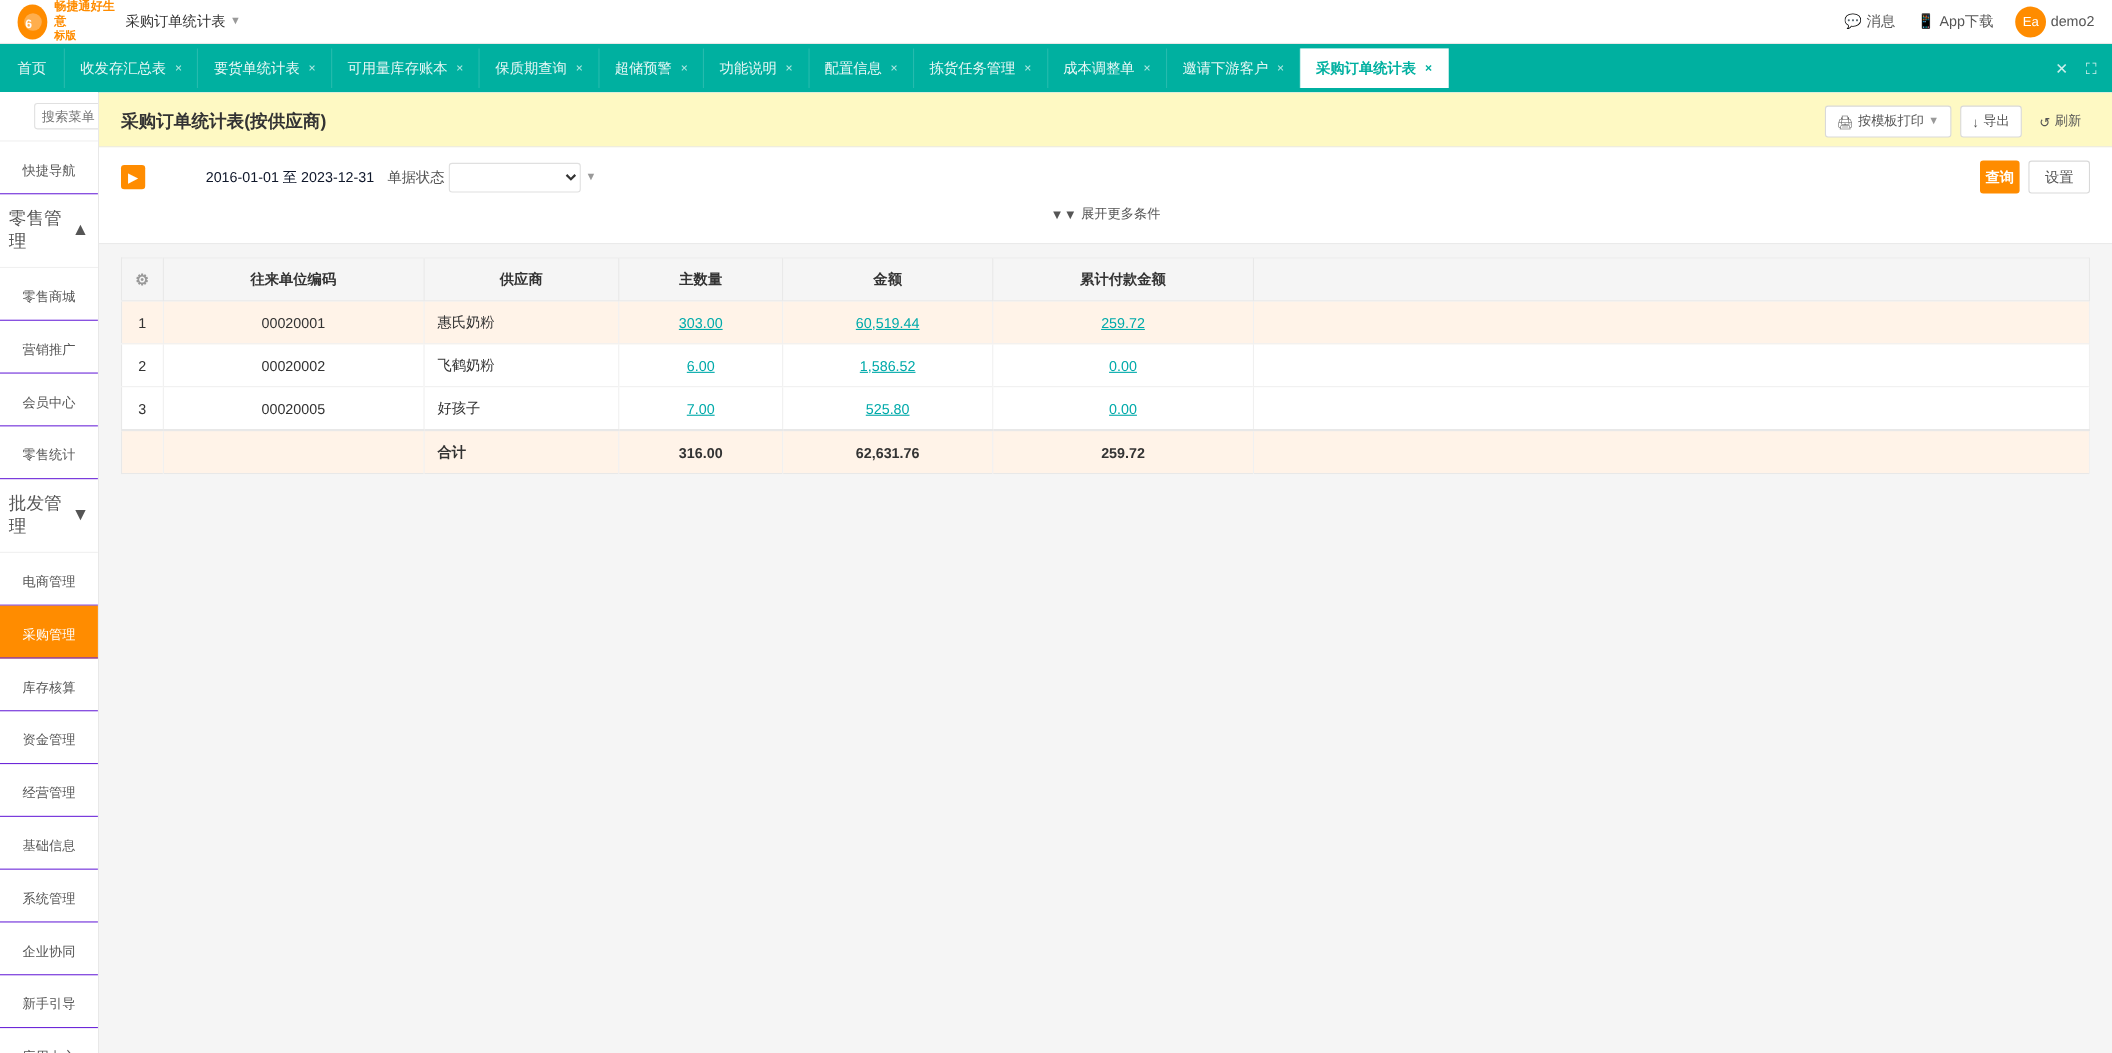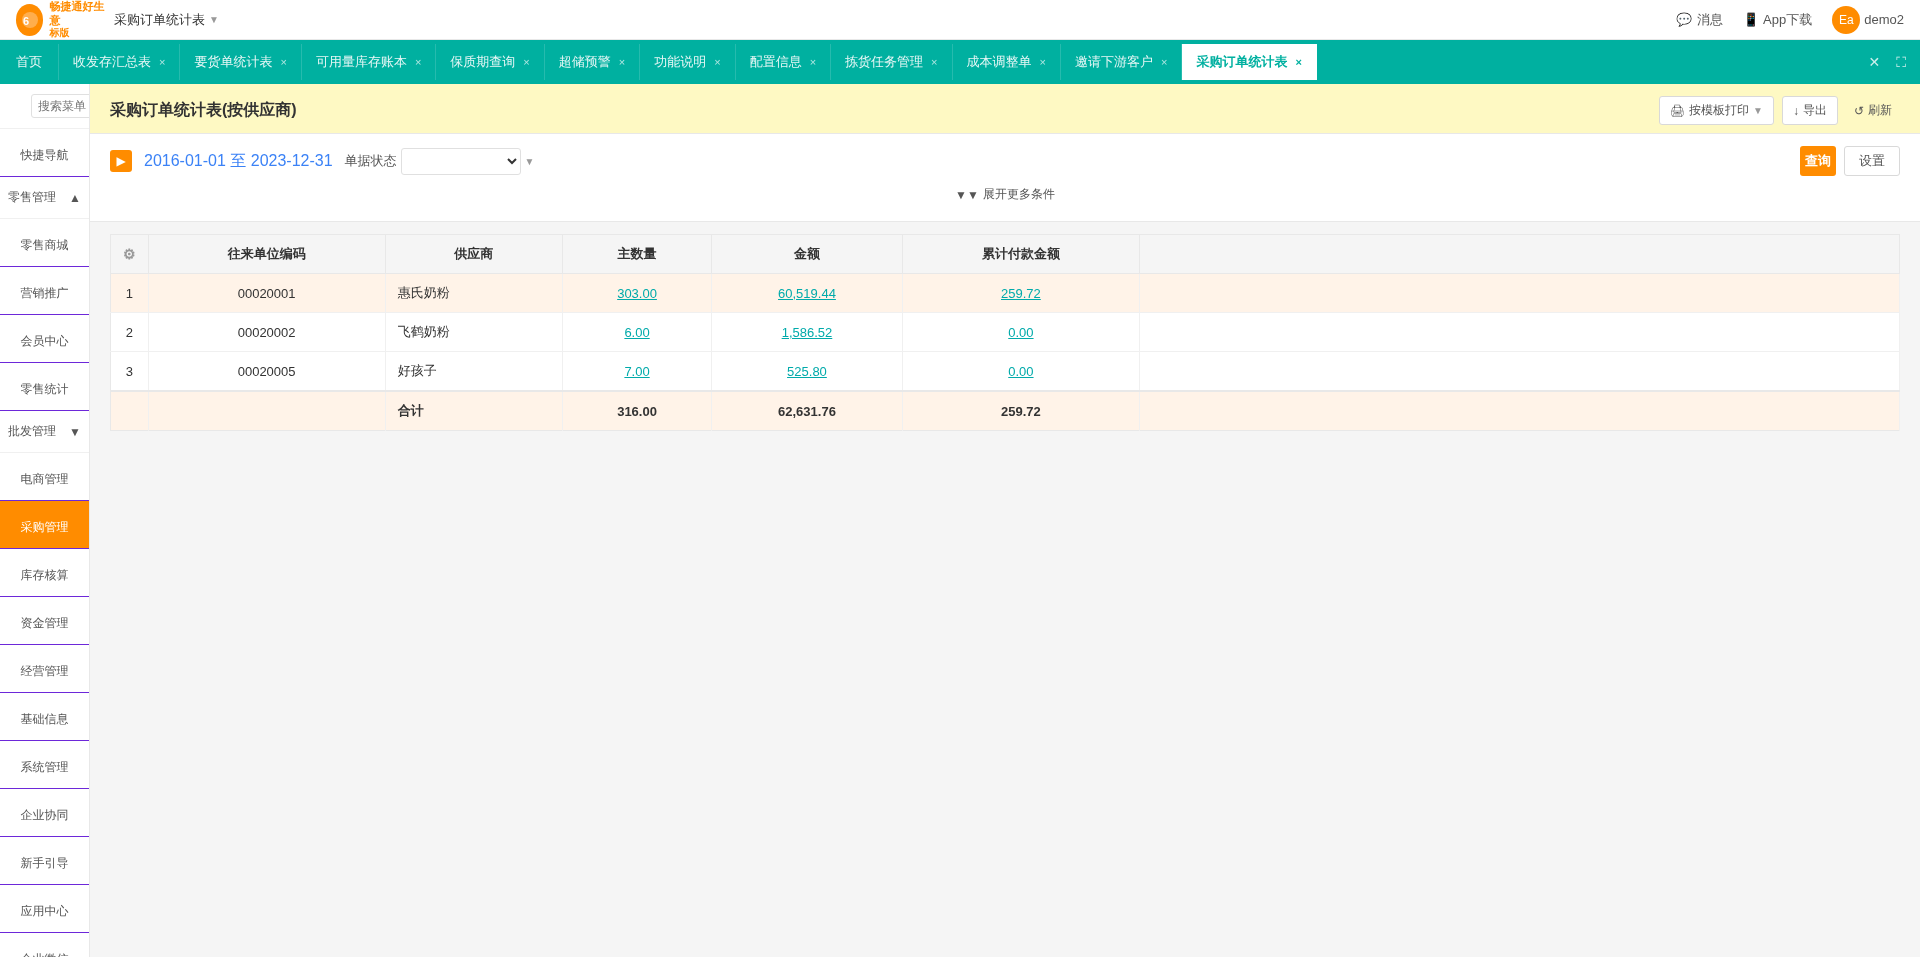--- a/index.html
+++ b/index.html
@@ -30,42 +30,42 @@
 
     
     .main-layout { display: flex; height: calc(957px - 40px - 36px); }
 
     
     .sidebar { width: 90px; background: #fff; border-right: 1px solid #e8e8e8; display: flex; flex-direction: column; overflow-y: auto; }
     .sidebar-item { padding: 12px 20px; text-align: center; cursor: pointer; color: #555; font-size: 12px; border-bottom: 1px solid #6d28d9; display: flex; align-items: center; justify-content: flex-end; flex-direction: column; gap: 4px; min-height: 48px; }
     .sidebar-item.active { background: #ff8c00; color: #fff; }
     .sidebar-search { padding: 10px 8px; border-bottom: 1px solid #f0f0f0; }
     .sidebar-search input { width: 100%; border: 1px solid #e0e0e0; border-radius: 3px; padding: 4px 6px; font-size: 12px; outline: none; margin-left: 23px; }
-    .sidebar-item-with-arrow { display: flex; align-items: center; justify-content: space-between; padding: 12px 8px; cursor: pointer; color: #555; font-size: 12px; border-bottom: 1px solid #f0f0f0; }
+    .sidebar-item-with-arrow { display: flex; align-items: center; justify-content: space-between; padding: 12px 8px; cursor: pointer; color: #555; font-size: 16px; border-bottom: 1px solid #f0f0f0; }
 
     
     .content { flex: 1; background: #f5f5f5; display: flex; flex-direction: column; overflow: hidden; }
 
     
     .page-header { background: #fef9c3; padding: 12px 20px 8px; border-bottom: 1px solid #e8e8e8; display: flex; align-items: center; justify-content: space-between; }
     .page-title { font-size: 16px; font-weight: bold; color: #333; }
     .page-actions { display: flex; align-items: center; gap: 8px; }
     .btn-template { display: flex; align-items: center; gap: 4px; border: 1px solid #d9d9d9; background: #fff; padding: 5px 10px; border-radius: 3px; cursor: pointer; font-size: 12px; color: #555; }
     .btn-export { display: flex; align-items: center; gap: 4px; border: 1px solid #d9d9d9; background: #fff; padding: 5px 10px; border-radius: 3px; cursor: pointer; font-size: 12px; color: #555; }
     .btn-refresh { display: flex; align-items: center; gap: 4px; border: none; background: none; padding: 5px 8px; cursor: pointer; font-size: 12px; color: #555; }
 
     
     .filter-area { background: #fff; padding: 12px 20px; border-bottom: 1px solid #e8e8e8; }
     .filter-toggle { width: 22px; height: 22px; background: #ff8c00; color: #fff; border-radius: 3px; display: flex; align-items: center; justify-content: center; cursor: pointer; font-size: 12px; flex-shrink: 0; }
     .filter-item { display: flex; align-items: center; gap: 6px; }
     .filter-label { color: #555; font-size: 13px; white-space: nowrap; }
     .filter-dates { display: flex; align-items: center; gap: 6px; }
     .date-btn { padding: 3px 8px; border: 1px solid #e0e0e0; border-radius: 3px; cursor: pointer; font-size: 12px; color: #555; background: #fff; }
     .date-custom-badge { background: #ff8c00; color: #fff; padding: 2px 6px; border-radius: 3px; font-size: 11px; }
-    .date-range-text { font-size: 16px; color: #3b82f6; }
+    .date-range-text { font-size: 13px; color: #0f172a; margin-left: 43px; }
     .filter-select { display: flex; align-items: center; gap: 4px; }
     .filter-select select { border: 1px solid #e0e0e0; border-radius: 3px; padding: 4px 8px; font-size: 13px; color: #333; outline: none; background: #fff; min-width: 120px; }
     .filter-input { border: 1px solid #e0e0e0; border-radius: 3px; padding: 4px 8px; font-size: 13px; color: #333; outline: none; background: #fff; min-width: 200px; }
     .filter-more-icon { color: #999; font-size: 14px; cursor: pointer; }
     .btn-query { background: #ff8c00; color: #fff; border: none; padding: 6px 5px; border-radius: 3px; cursor: pointer; font-size: 13px; font-weight: bold; }
     .btn-settings { background: #fff; color: #555; border: 1px solid #d9d9d9; padding: 5px 14px; border-radius: 3px; cursor: pointer; font-size: 13px; }
     .expand-more { display: flex; justify-content: center; padding: 6px; cursor: pointer; color: #555; font-size: 12px; gap: 4px; align-items: center; }
 
     
     .table-wrap { flex: 1; overflow: auto; padding: 12px 20px; }

